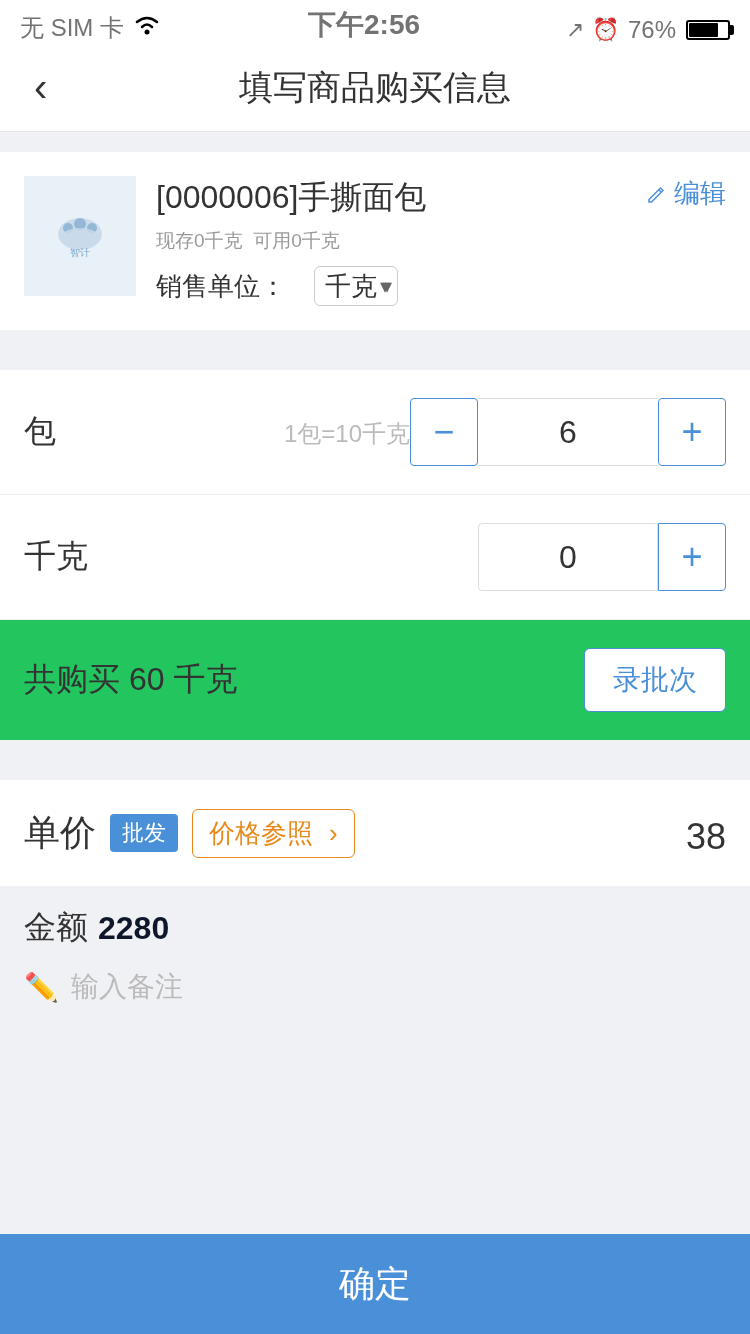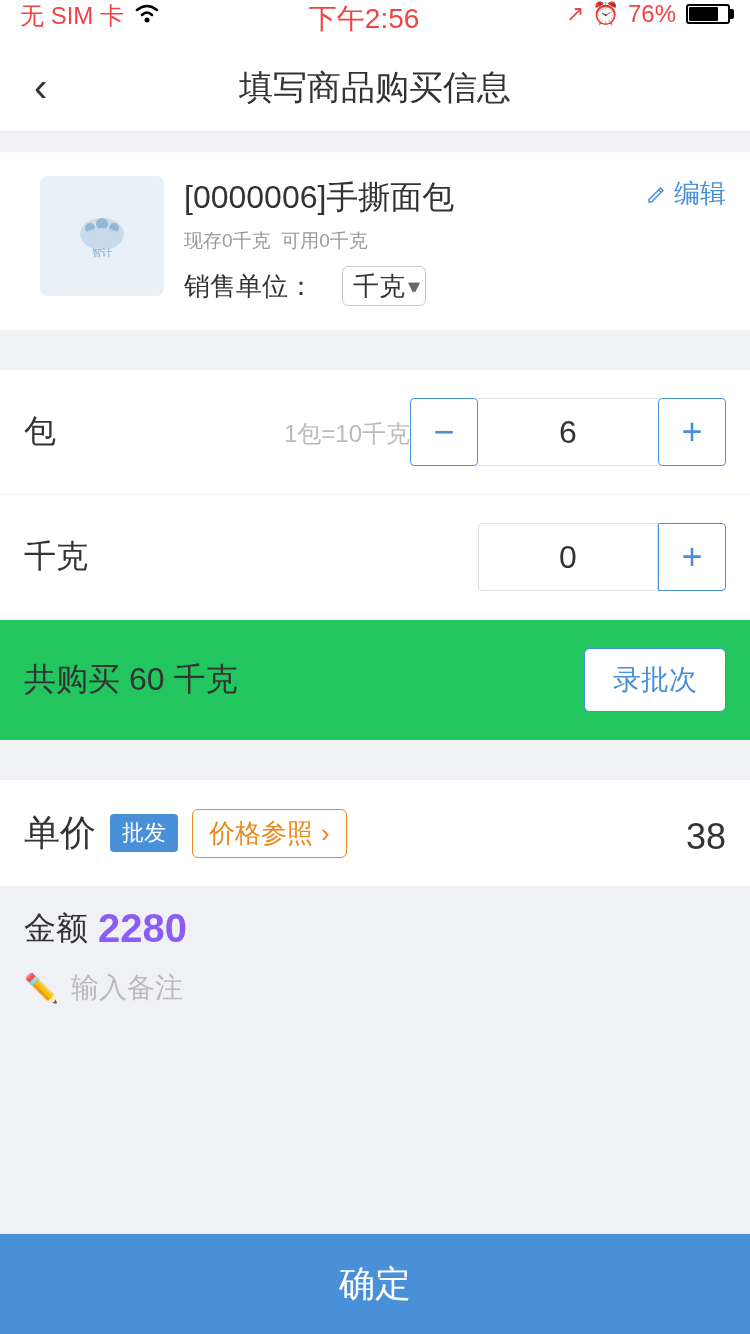--- a/index.html
+++ b/index.html
@@ -12,28 +12,28 @@
       font-size: 28px;
       color: #333;
     }
 
     
     .status-bar {
       width: 750px;
       height: 44px;
       background: #fff;
       display: flex;
-      align-items: flex-start;
+      align-items: flex-end;
       justify-content: space-between;
       padding: 0 20px;
       font-size: 24px;
-      color: #ef4444;
+      color: #737373;
     }
     .status-left { display: flex; align-items: center; gap: 8px; }
-    .status-center { font-size: 28px; font-weight: 400; }
+    .status-center { font-size: 28px; font-weight: 700; }
     .status-right { display: flex; align-items: center; gap: 8px; font-size: 24px; }
     .battery-bar {
       display: inline-block;
       width: 44px; height: 20px;
       border: 2px solid #000;
       border-radius: 3px;
       position: relative;
       margin-left: 2px;
     }
     .battery-bar::after {
@@ -71,29 +71,28 @@
       color: #333;
       cursor: pointer;
       padding: 10px;
     }
     .nav-title {
       font-size: 34px;
       font-weight: 500;
       color: #333;
     }
     .product-image {
-      width: 124px;
+      width: 112px;
       height: 120px;
       background: #e8f0f8;
-      border-radius: 8px;
+      border-radius: 0;
       display: flex;
       align-items: center;
       justify-content: center;
       flex-shrink: 0;
-      margin-left: 16px;
     }
     .product-image svg { width: 60px; height: 60px; }
     .product-info { flex: 1; }
     .unit-select {
       border: 1px solid #ccc;
       border-radius: 6px;
       padding: 4px 20px 4px 10px;
       font-size: 26px;
       color: #333;
       background: #fff;
@@ -221,26 +220,26 @@
     .price-ref-btn {
       border: 1.5px solid #e8891a;
       color: #e8891a;
       background: #fff;
       padding: 6px 16px;
       border-radius: 6px;
       font-size: 26px;
       cursor: pointer;
       display: flex;
       align-items: center;
-      gap: 8px;
+      gap: 16px;
     }
     .price-value { font-size: 36px; color: #333; font-weight: 500; margin-top: 8px; }
     .amount-row { display: flex; align-items: center; gap: 10px; }
     .amount-label { font-size: 32px; color: #333; }
-    .amount-value { font-size: 40px; color: #8b5cf6; font-weight: 600; }
+    .amount-value { font-size: 32px; color: #0f172a; font-weight: 600; }
     .remark-row {
       display: flex;
       align-items: center;
       gap: 12px;
       margin-top: 18px;
     }
     .remark-icon { font-size: 28px; color: #999; }
     .remark-text { font-size: 28px; color: #bbb; }
 
     

